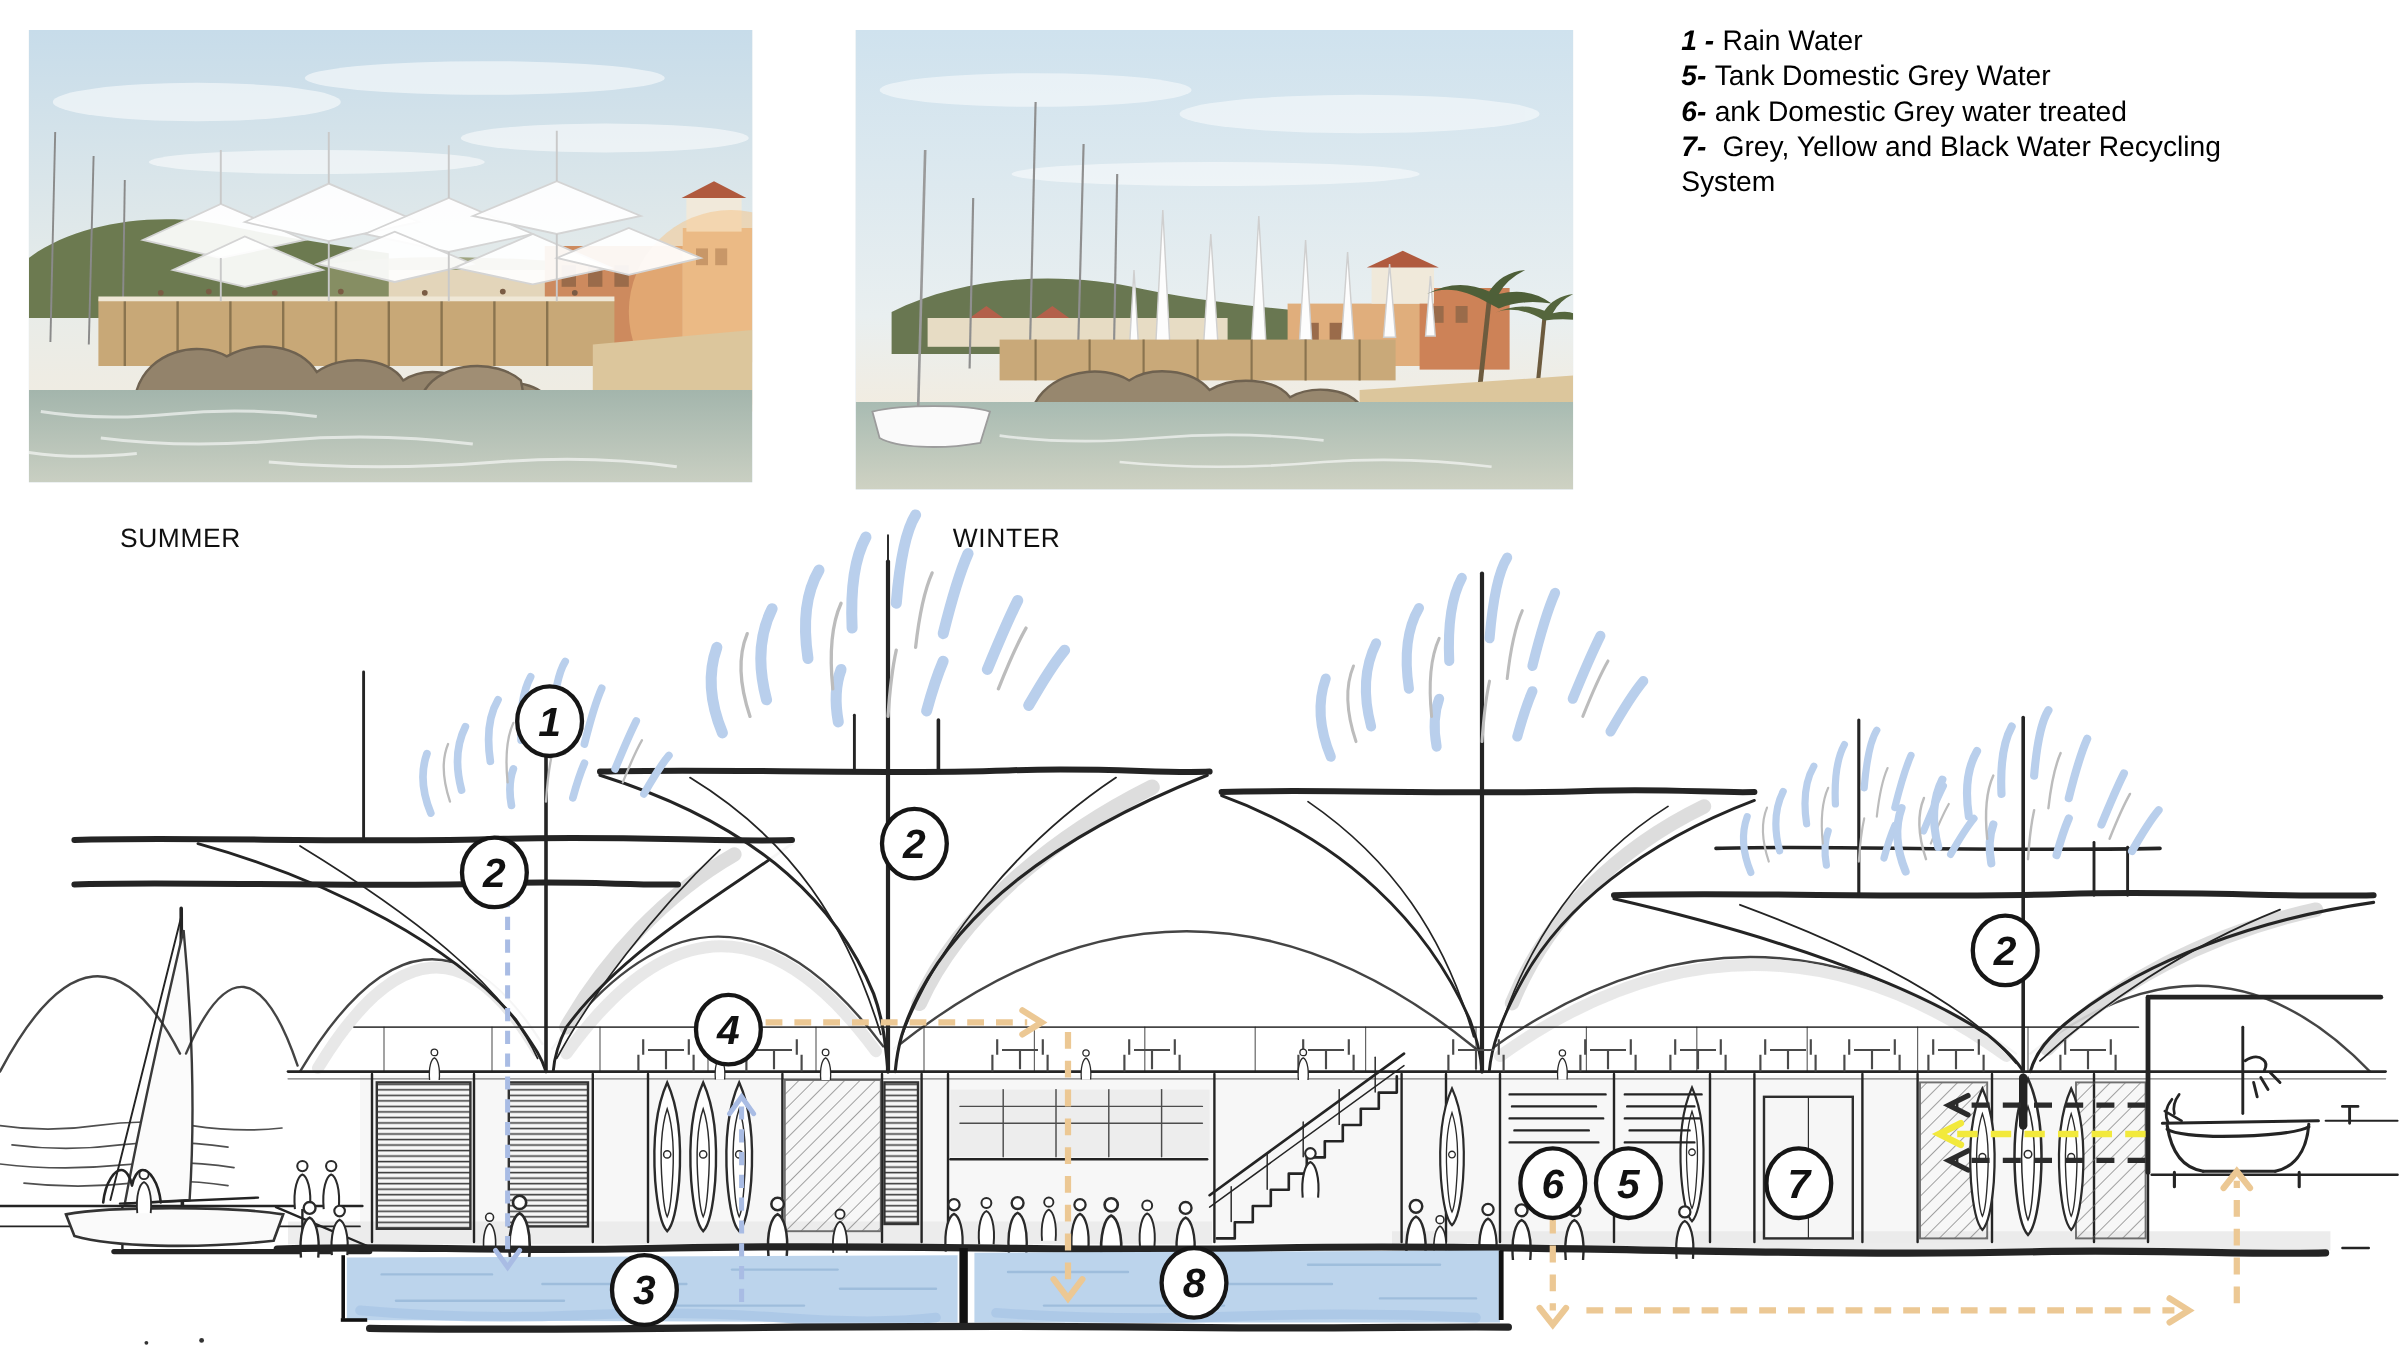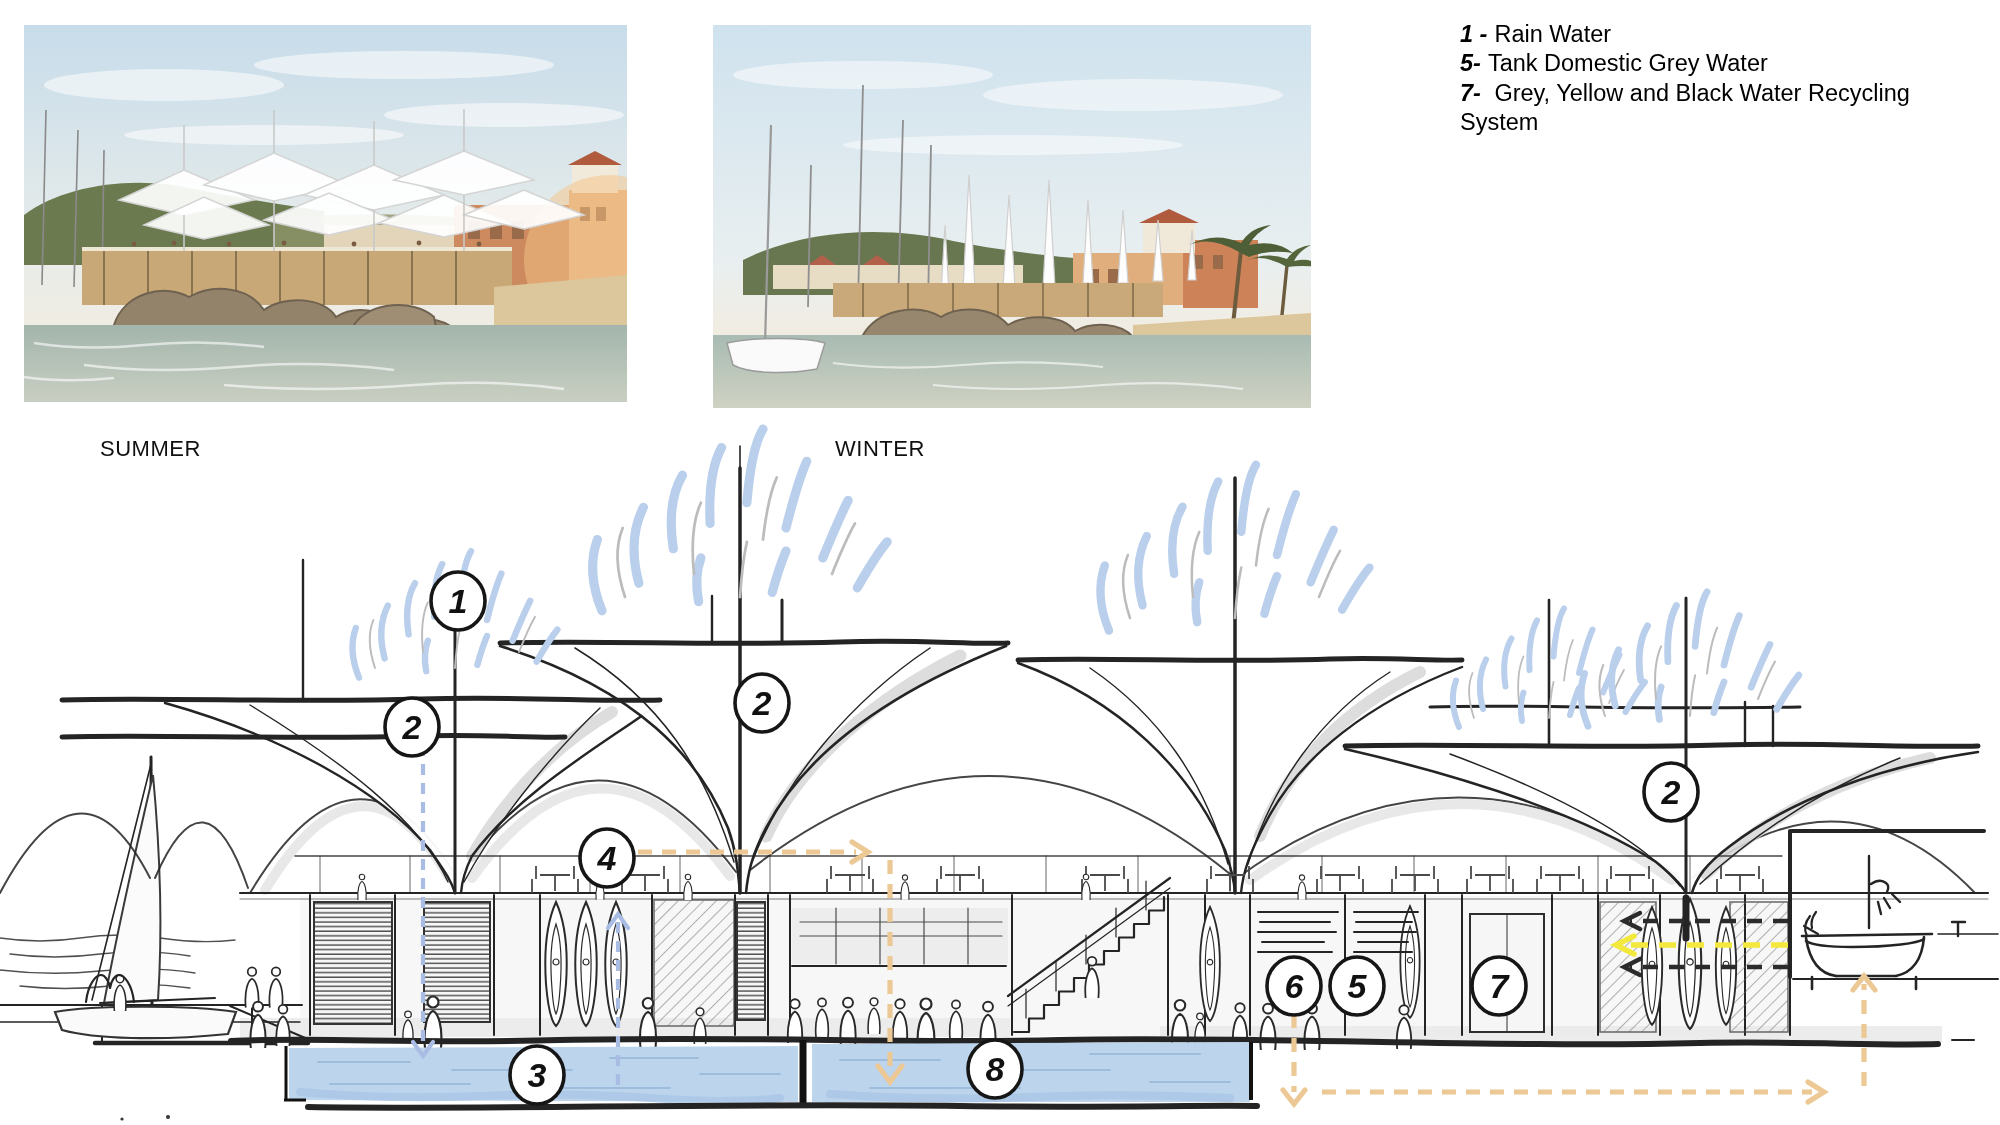--- a/index.html
+++ b/index.html
@@ -4,22 +4,22 @@
 <style>
   html,body{margin:0;padding:0;background:#fff}
   .page{position:relative;width:2000px;height:1125px;background:#fff;overflow:hidden;
         font-family:"Liberation Sans",sans-serif;color:#111}
   .photo{position:absolute;top:25px;overflow:hidden;background:#dde7ec}
   .photo.summer{left:24px;width:603px;height:377px}
   .photo.winter{left:713px;width:598px;height:383px}
   .photo svg{display:block}
   .season-label{position:absolute;top:436px;font-weight:400;font-size:22px;letter-spacing:.5px;color:#101010}
   .label-summer{left:100px}
-  .label-winter{left:835px}
-  .legend{position:absolute;left:1460px;top:20px;width:486px;margin:0;padding:0;list-style:none;
+  .label-winter{left:794px}
+  .legend{position:absolute;left:1401px;top:20px;width:486px;margin:0;padding:0;list-style:none;
           font-size:23.5px;line-height:29.3px;color:#000}
   .legend li{margin:0;padding:0}
   .legend .num{font-weight:700;font-style:italic;margin-right:7px;white-space:pre}
   svg.sketch{position:absolute;left:0;top:0}
   
   .ink{stroke:#242424;fill:none;stroke-linecap:round;stroke-linejoin:round}
   .wash{stroke:#d9d9d9;fill:none;stroke-linecap:round}
   .rain{stroke:var(--rain,#b9cfec);stroke-width:8;stroke-linecap:round;fill:none}
   .rain-thin{stroke:#bcbcbc;stroke-width:2.4;stroke-linecap:round;fill:none}
   .tankfill{fill:var(--tank,#bcd4ec)}
@@ -217,20 +217,21 @@
       </g>
     </svg>
   </div>
 
   <div class="season-label label-summer">SUMMER</div>
   <div class="season-label label-winter">WINTER</div>
 
   <ul class="legend" id="legend-list">
       <li><span class="num">1 -</span>Rain Water</li>
       <li><span class="num">5-</span>Tank Domestic Grey Water</li>
+      <li><span class="num">6-</span>ank Domestic Grey water treated</li>
       <li><span class="num">7-</span> Grey, Yellow and Black Water Recycling System</li>
     </ul>
 
   <svg class="sketch" width="2000" height="1125" viewBox="0 0 2000 1125">
     <defs>
       <pattern id="hatch" patternUnits="userSpaceOnUse" width="9" height="9" patternTransform="rotate(45)">
         <line x1="0" y1="0" x2="0" y2="9" stroke="#6e6e6e" stroke-width="1.4"></line>
       </pattern>
       <pattern id="shutter" patternUnits="userSpaceOnUse" width="8" height="4.6">
         <line x1="0" y1="2" x2="8" y2="2" stroke="#3c3c3c" stroke-width="1.3"></line>

